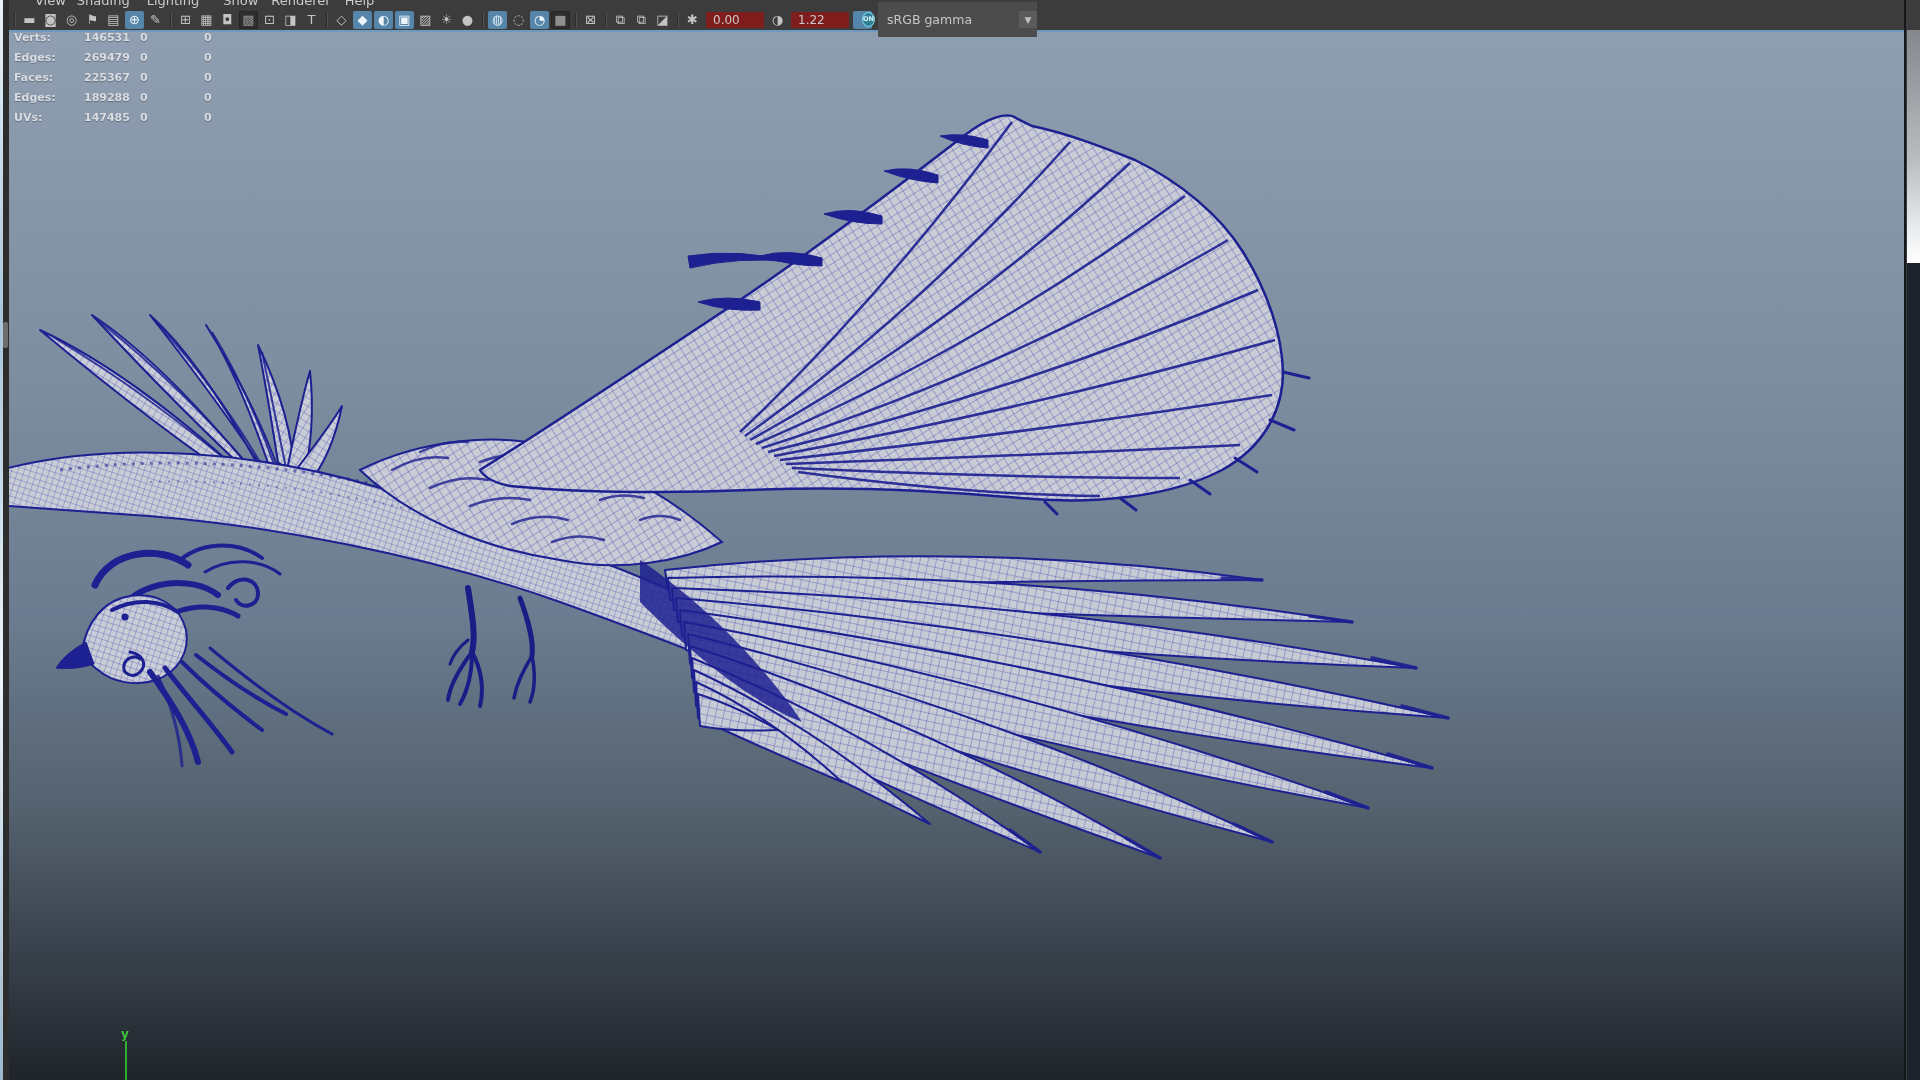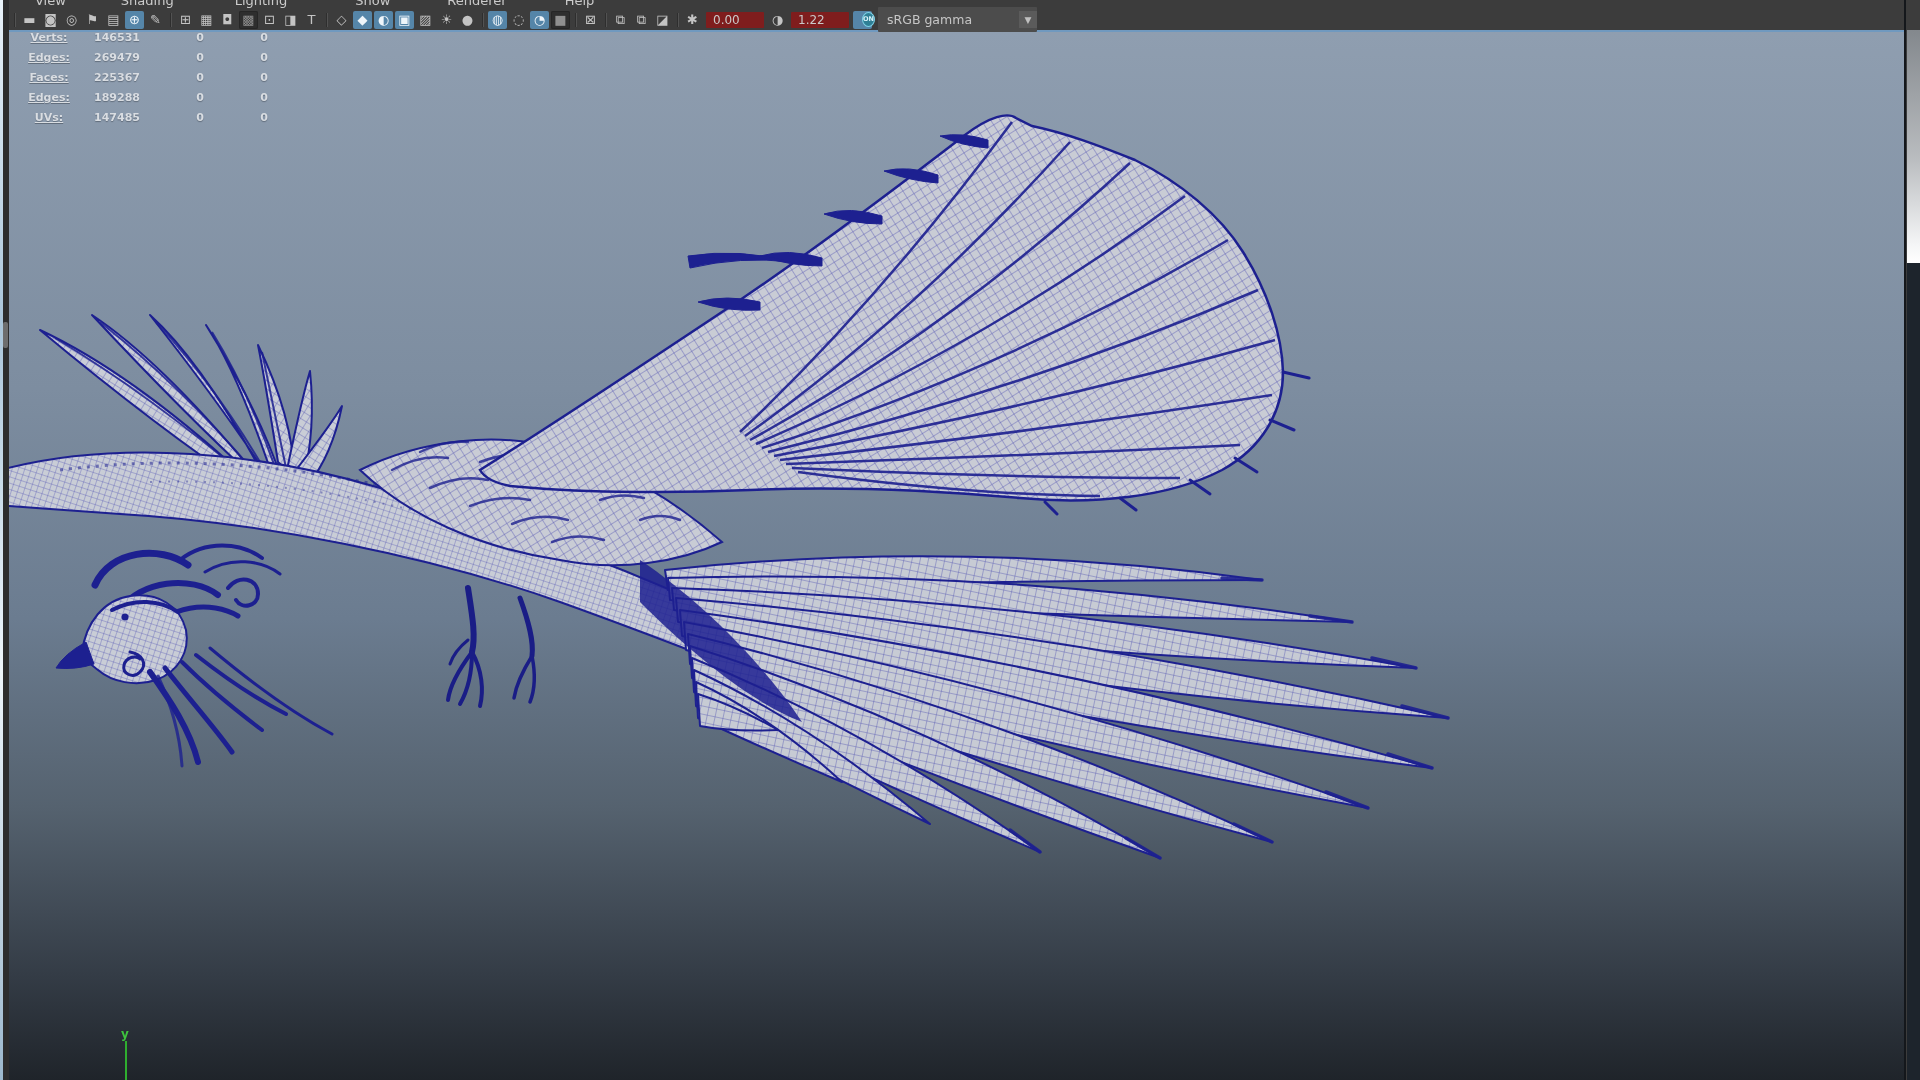--- a/index.html
+++ b/index.html
@@ -15,55 +15,55 @@
     background:linear-gradient(180deg,#e9f2f9 0%,#aac5d9 30%,#eef5fa 62%,#9db8cc 100%);}
   #left-rail .lr-handle{position:absolute;left:3px;top:322px;width:5px;height:26px;background:#6d6d6d;border-radius:2px;}
   
   #right-rail{position:absolute;right:0;top:0;width:16px;height:1080px;background:#3c3c3c;z-index:6;}
   #right-rail .rr-divider{position:absolute;left:0;top:0;width:2px;height:100%;background:#14171b;}
   #right-rail .rr-thumb{position:absolute;left:3px;top:30px;width:13px;height:233px;
     background:linear-gradient(180deg,#83888d 0%,#b9bcbf 55%,#f4f5f6 92%,#ffffff 100%);}
   #right-rail .rr-track{position:absolute;left:3px;top:263px;bottom:0;width:13px;background:#1d242c;}
   
   #menubar{position:absolute;left:9px;top:0;right:16px;height:9px;background:#3c3c3c;
-    overflow:hidden;display:flex;align-items:flex-start;padding-left:26px;z-index:5;gap:44px;}
+    overflow:hidden;display:flex;align-items:flex-start;padding-left:26px;z-index:5;}
   .menu-item{color:#cbcbcb;font-size:13px;line-height:14px;margin-top:-6px;white-space:nowrap;}
   .menu-item:nth-child(1){margin-right:11px;}
   .menu-item:nth-child(2){margin-right:17px;}
   .menu-item:nth-child(3){margin-right:24px;}
   .menu-item:nth-child(4){margin-right:13px;}
   .menu-item:nth-child(5){margin-right:14px;}
   
   #toolbar{position:absolute;left:9px;top:9px;right:16px;height:21px;background:#3c3c3c;
     display:flex;align-items:center;padding-left:1px;z-index:5;}
   .tb-icon{width:19px;height:18px;margin:0 1px;display:flex;align-items:center;justify-content:center;
     color:#c4c4c4;font-size:13px;line-height:1;border-radius:2px;flex:none;cursor:default;}
   .tb-icon.active{background:#5585a8;color:#eef5fa;}
   .tb-icon.pressed{background:#2e2e2e;color:#8f8f8f;box-shadow:inset 0 0 0 1px #262626;}
   .tb-sep{width:7px;height:16px;position:relative;margin:0 1px;flex:none;}
   .tb-sep::before{content:"";position:absolute;left:3px;top:1px;bottom:1px;width:1px;background:#2e2e2e;border-right:1px solid #525252;}
   .tb-field{width:44px;height:16px;background:#7f1d1d;color:#c9c9c9;font-size:12px;
     display:flex;align-items:center;padding:0 7px;margin:0 3px;border-radius:1px;flex:none;}
-  .tb-dropdown{min-width:150px;height:25px;background:#4c4c4c;color:#c6c6c6;font-size:12.5px;
+  .tb-dropdown{min-width:150px;height:35px;background:#4c4c4c;color:#c6c6c6;font-size:12.5px;
     display:flex;align-items:center;justify-content:space-between;padding:0 0 0 9px;margin-left:5px;border-radius:1px;flex:none;}
   .dd-arrow{width:18px;height:17px;background:#5b5b5b;display:flex;align-items:center;justify-content:center;
     color:#c0c0c0;font-size:9px;margin-left:10px;}
   .tb-on{width:15px;height:15px;border-radius:50%;background:#2f7f95;color:#d8f3fb;font-size:6.5px;font-weight:bold;
     display:flex;align-items:center;justify-content:center;border:1.5px solid #7fd2e6;box-sizing:border-box;margin-left:12px;}
   
   #viewport{position:absolute;left:9px;top:30px;right:16px;bottom:0;
     border-top:2px solid #7099bf;overflow:hidden;
     background:linear-gradient(180deg,#8f9eb0 0%,#7d8da0 34%,#6b7c90 56%,#55626f 74%,#343c46 90%,#1f242a 100%);}
   #scene{position:absolute;left:-9px;top:-32px;width:1920px;height:1080px;}
   
   #hud{position:absolute;left:5px;top:-5px;z-index:4;}
   .hud-row{display:grid;grid-template-columns:70px 56px 64px 64px;height:20px;align-items:center;
     color:#d9dde2;font-size:11px;font-weight:bold;text-shadow:0 1px 1px rgba(20,25,35,.35);}
-  .hud-label{text-align:center;text-decoration:underline;}
-  .hud-num{text-align:right;}
+  .hud-label{text-align:left;}
+  .hud-num{text-align:left;}
   
   #axis{position:absolute;left:112px;bottom:0;width:20px;height:52px;z-index:4;}
   #axis .axis-label{position:absolute;left:0;top:0;color:#3ec43e;font-size:12px;font-weight:bold;line-height:12px;}
   #axis .axis-line{position:absolute;left:4px;top:13px;width:2px;height:40px;background:#2fae2f;}
 </style>
 </head>
 <body>
 
 <div id="left-rail">
   <div class="lr-light"></div>

